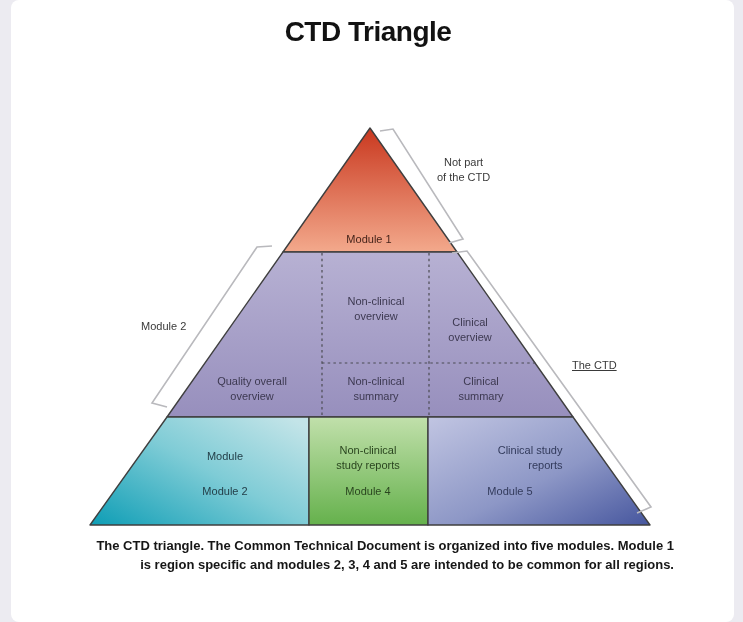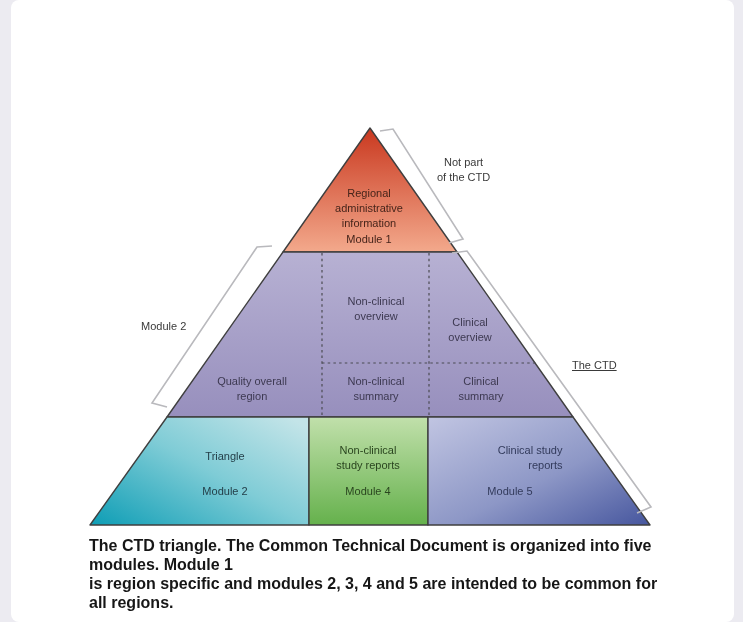--- a/index.html
+++ b/index.html
@@ -25,22 +25,22 @@
     transform:translateX(-50%);
   }
   .lbl.left-align{transform:none;text-align:center;}
   .title{
     position:absolute;left:368px;top:16px;transform:translateX(-50%);
     font-size:28px;font-weight:bold;color:#121212;
     white-space:nowrap;letter-spacing:-0.5px;
   }
   .caption{
     position:absolute;left:89px;top:536px;width:585px;
-    font-size:16px;font-weight:bold;line-height:19px;
-    color:#161616;white-space:pre-line;text-align:left;
+    font-size:13px;font-weight:bold;line-height:19px;
+    color:#161616;white-space:pre-line;text-align:right;
   }
   .t-red{color:#46241a;}
   .t-purple{color:#3d3951;}
   .t-teal{color:#24404a;}
   .t-green{color:#2a451f;}
   .t-blue{color:#333b5c;}
 </style>
 </head>
 <body>
 
@@ -86,43 +86,41 @@
 
     <line x1="322" y1="253" x2="322" y2="416" stroke="#4b4b52" stroke-width="1.2" stroke-dasharray="2.5,3.2"></line>
     <line x1="429" y1="253" x2="429" y2="416" stroke="#4b4b52" stroke-width="1.2" stroke-dasharray="2.5,3.2"></line>
     <line x1="322" y1="363" x2="536" y2="363" stroke="#4b4b52" stroke-width="1.2" stroke-dasharray="2.5,3.2"></line>
 
     <polyline points="380,131 393,129 463,239 449,243" fill="none" stroke="#b9b9bd" stroke-width="1.6"></polyline>
     <polyline points="452,253 467,251 651,507 637,513" fill="none" stroke="#b9b9bd" stroke-width="1.6"></polyline>
     <polyline points="272,246 257,247 152,403 167,407" fill="none" stroke="#b9b9bd" stroke-width="1.6"></polyline>
   </svg>
 
+  <div class="title">CTD Triangle</div>
 
-  <div class="lbl t-red" style="left:369px;top:186px;width:110px;">Regional
-administrative
-information</div>
   <div class="lbl t-red" style="left:369px;top:232px;width:90px;">Module 1</div>
 
   <div class="lbl left-align" style="left:437px;top:155px;">Not part
 of the CTD</div>
   <div class="lbl left-align" style="left:141px;top:319px;">Module 2</div>
   <div class="lbl left-align" style="left:572px;top:358px;text-decoration:underline;">The CTD</div>
 
   <div class="lbl t-purple" style="left:376px;top:294px;width:100px;">Non-clinical
 overview</div>
   <div class="lbl t-purple" style="left:470px;top:315px;width:80px;">Clinical
 overview</div>
   <div class="lbl t-purple" style="left:252px;top:374px;width:120px;">Quality overall
-region</div>
+overview</div>
   <div class="lbl t-purple" style="left:376px;top:374px;width:100px;">Non-clinical
 summary</div>
   <div class="lbl t-purple" style="left:481px;top:374px;width:80px;">Clinical
 summary</div>
 
-  <div class="lbl t-teal" style="left:225px;top:449px;width:90px;">Triangle</div>
+  <div class="lbl t-teal" style="left:225px;top:449px;width:90px;">Module</div>
   <div class="lbl t-teal" style="left:225px;top:484px;width:90px;">Module 2</div>
 
   <div class="lbl t-green" style="left:368px;top:443px;width:105px;">Non-clinical
 study reports</div>
   <div class="lbl t-green" style="left:368px;top:484px;width:90px;">Module 4</div>
 
   <div class="lbl t-blue" style="left:510px;top:443px;width:105px;text-align:right;">Clinical study
 reports</div>
   <div class="lbl t-blue" style="left:510px;top:484px;width:90px;">Module 5</div>
 

